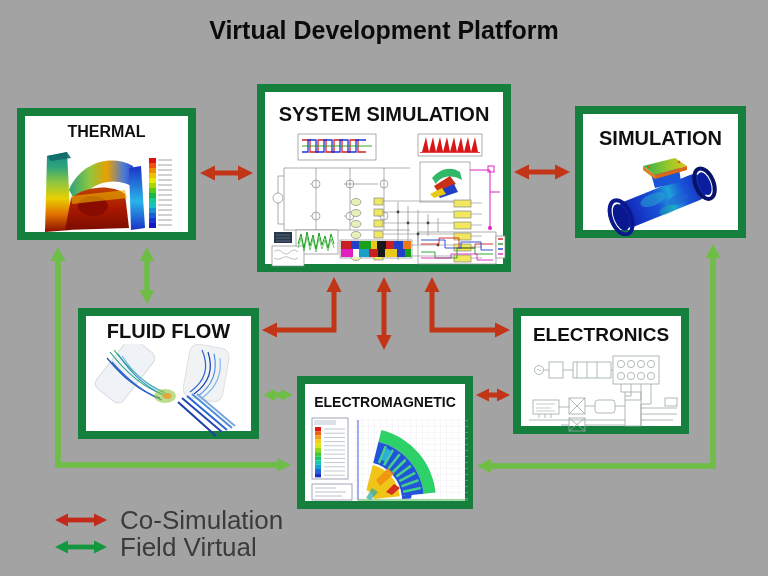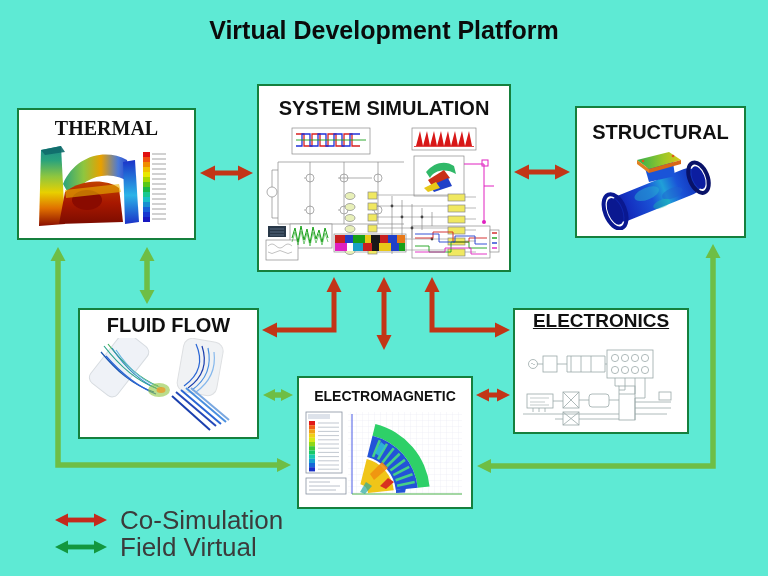--- a/index.html
+++ b/index.html
@@ -1,39 +1,39 @@
 <!DOCTYPE html>
 <html><head>
 <meta charset="utf-8">
 <style>
   html,body{margin:0;padding:0;background:#fff;}
-  .stage{position:relative;width:768px;height:576px;background:#5eead4;overflow:hidden;
+  .stage{position:relative;width:768px;height:576px;background:#a3a3a3;overflow:hidden;
          font-family:"Liberation Sans",sans-serif;}
   .title{position:absolute;left:0;top:16px;width:768px;text-align:center;
          font-size:25px;font-weight:bold;color:#0b0b0b;letter-spacing:0px;}
-  .box{position:absolute;background:#fff;border:2px solid #15803d;box-sizing:border-box;}
+  .box{position:absolute;background:#fff;border:8px solid #15803d;box-sizing:border-box;}
   .box-label{width:100%;text-align:center;font-weight:bold;color:#101010;}
   .thumb{position:absolute;}
   #arrows{position:absolute;left:0;top:0;pointer-events:none;}
   .legend{position:absolute;left:55px;top:512px;}
   .legend-row{display:flex;align-items:center;height:16px;margin-bottom:11px;}
   .legend-label{margin-left:13px;font-size:26px;color:#3b3b3b;}
   
   #box-thermal{left:17px;top:108px;width:179px;height:132px;}
-  #box-thermal .box-label{margin-top:7px;font-size:20px;font-family:Liberation Serif, serif;}
+  #box-thermal .box-label{margin-top:7px;font-size:16px;}
   #box-syssim{left:257px;top:84px;width:254px;height:188px;}
   #box-syssim .box-label{margin-top:11px;font-size:20px;}
   #box-structural{left:575px;top:106px;width:171px;height:132px;}
   #box-structural .box-label{margin-top:13px;font-size:20px;}
   #box-fluid{left:78px;top:308px;width:181px;height:131px;}
   #box-fluid .box-label{margin-top:4px;font-size:20px;}
   #box-em{left:297px;top:376px;width:176px;height:133px;}
   #box-em .box-label{margin-top:10px;font-size:14px;}
   #box-electronics{left:513px;top:308px;width:176px;height:126px;}
-  #box-electronics .box-label{margin-top:0;font-size:19px;text-decoration:underline;}
+  #box-electronics .box-label{margin-top:8px;font-size:19px;}
 </style>
 </head>
 <body>
 
 <div class="stage">
 
   <div class="title">Virtual Development Platform</div>
 
   <div class="box" id="box-thermal">
     <div class="box-label">THERMAL</div>
@@ -226,21 +226,21 @@
       <g stroke-width="1.4">
         <line x1="230" y1="107" x2="235" y2="107" stroke="#d02020"></line>
           <line x1="230" y1="112" x2="235" y2="112" stroke="#18a018"></line>
         <line x1="230" y1="117" x2="235" y2="117" stroke="#2040d0"></line>
           <line x1="230" y1="122" x2="235" y2="122" stroke="#e020c0"></line>
       </g>
     </svg>
   </div>
 
   <div class="box" id="box-structural">
-    <div class="box-label">STRUCTURAL</div>
+    <div class="box-label">SIMULATION</div>
     <svg class="thumb" style="left:20px;top:34px" width="124" height="88" viewBox="0 0 124 88">
       <defs>
         <linearGradient id="sg1" x1="0" y1="0" x2="1" y2="0">
           <stop offset="0" stop-color="#0a1890"></stop>
             <stop offset="0.2" stop-color="#1430c0"></stop>
           <stop offset="0.45" stop-color="#1a54d8"></stop>
             <stop offset="0.6" stop-color="#20a0d8"></stop>
           <stop offset="0.75" stop-color="#1a54d8"></stop>
             <stop offset="1" stop-color="#0f28b0"></stop>
         </linearGradient>

